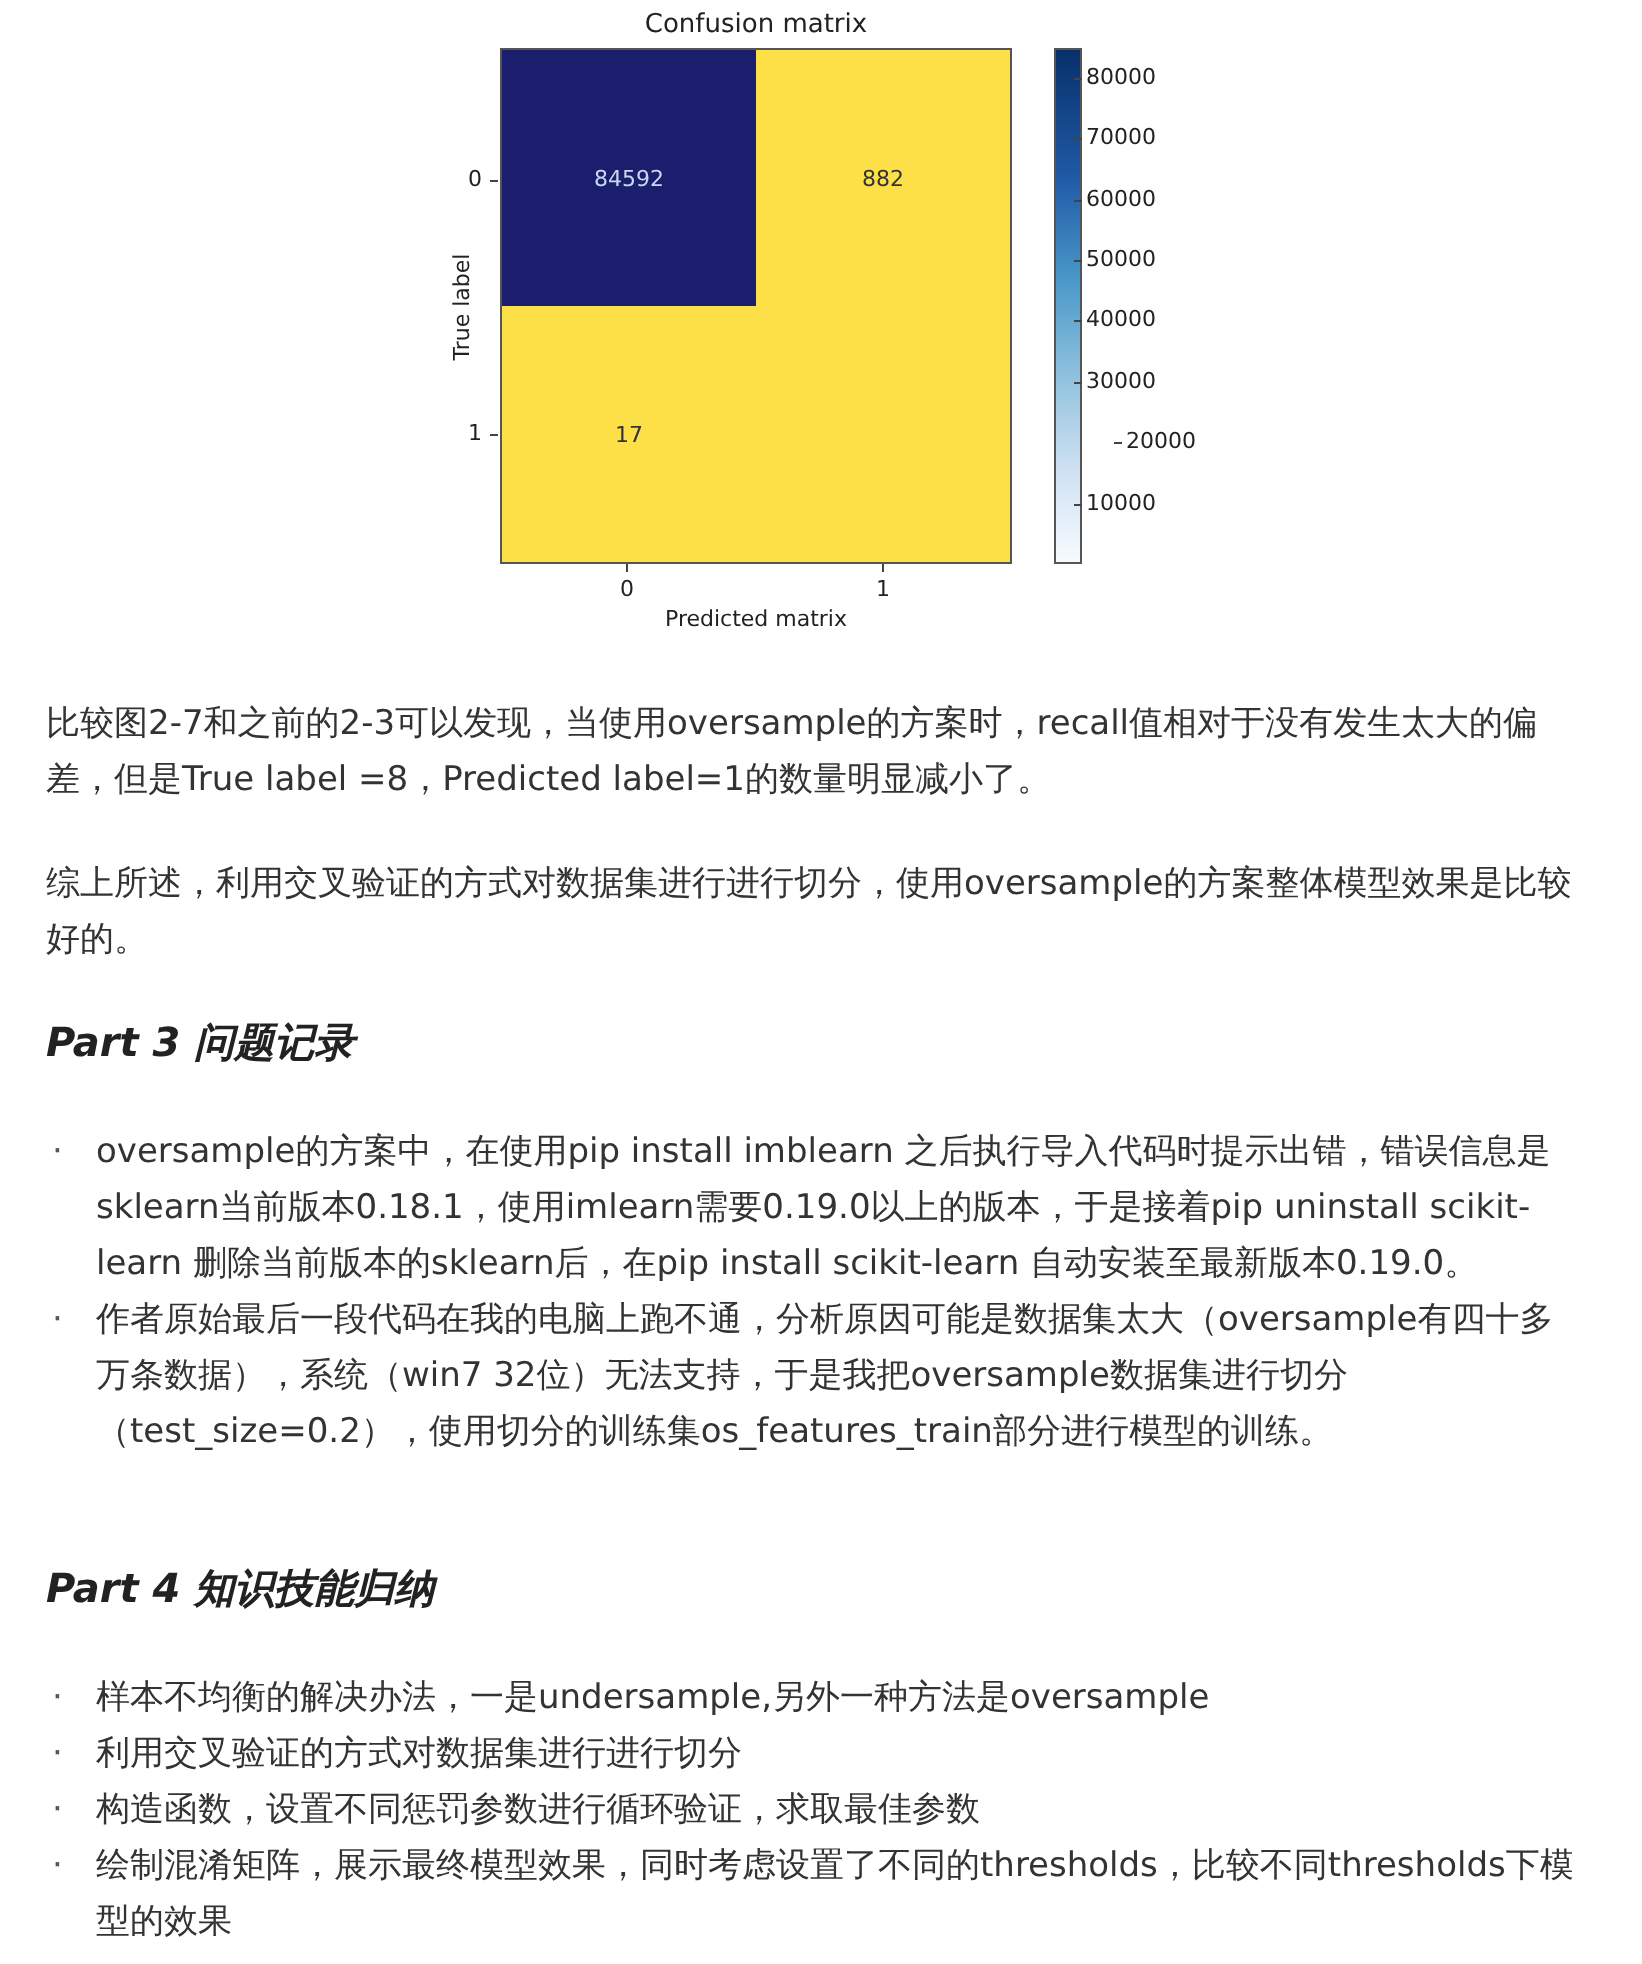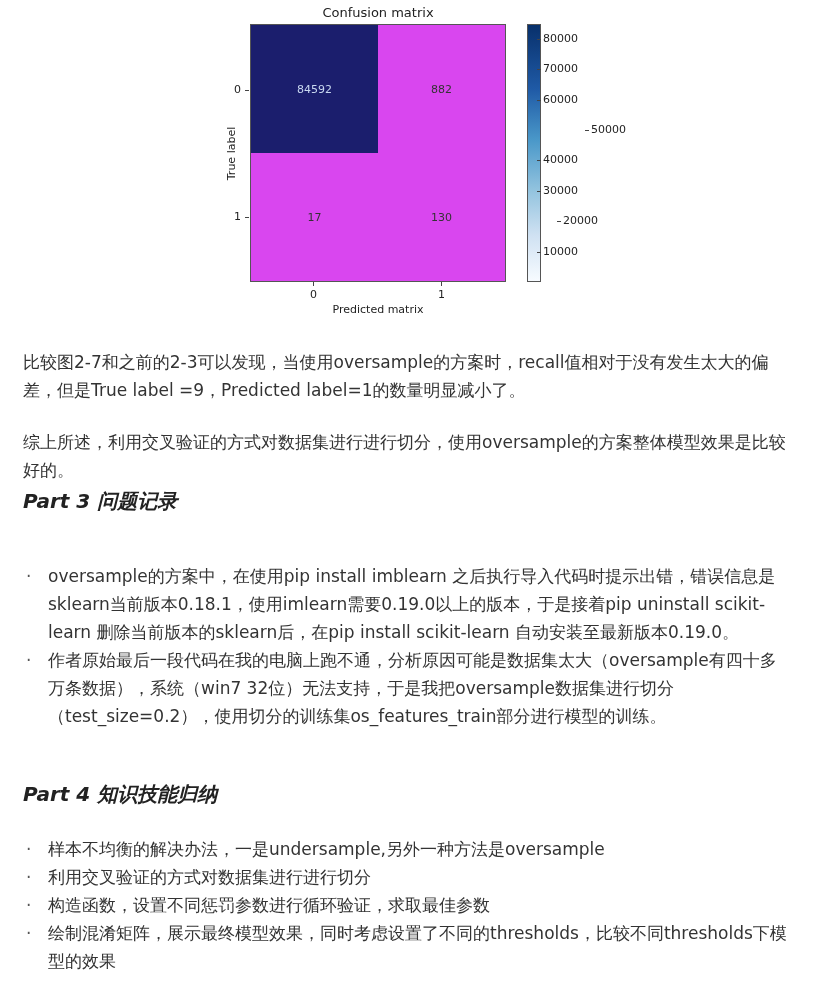--- a/index.html
+++ b/index.html
@@ -5,21 +5,21 @@
   html, body { margin: 0; padding: 0; background: #ffffff; }
   body {
     width: 821px; height: 982px; position: relative; overflow: hidden;
     font-family: "DejaVu Sans", "Liberation Sans", sans-serif;
     color: #333333;
   }
   .figure { position: absolute; left: 0; top: 0; width: 649px; height: 330px; }
   .cm-title { position: absolute; left: 250px; width: 256px; top: 5px; text-align: center;
     font-size: 13px; color: #222; font-family: "DejaVu Sans", sans-serif; }
   .plot { position: absolute; left: 250px; top: 24px; width: 256px; height: 258px;
-    border: 1px solid #555; box-sizing: border-box; background: #d946ef; }
+    border: 1px solid #555; box-sizing: border-box; background: #fde047; }
   .cell { position: absolute; width: 50%; height: 50%; display: flex; align-items: center; justify-content: center;
     font-size: 11px; font-family: "DejaVu Sans", sans-serif; }
   .cell.dark { background: #1b1e6d; color: #c9d8f0; }
   .cell.light { color: #333; }
   .ytick { position: absolute; font-size: 11px; color: #222; font-family: "DejaVu Sans", sans-serif; }
   .ytick::after { content: ""; position: absolute; right: -8px; top: 7px; width: 4px; height: 1px; background: #444; }
   .xtick { position: absolute; font-size: 11px; color: #222; font-family: "DejaVu Sans", sans-serif; }
   .xtick::before { content: ""; position: absolute; left: 3px; top: -6px; width: 1px; height: 4px; background: #444; }
   .ylabel { position: absolute; left: 196px; top: 147px; transform: rotate(-90deg); transform-origin: center;
     font-size: 11px; color: #222; width: 70px; text-align: center; font-family: "DejaVu Sans", sans-serif; }
@@ -42,43 +42,42 @@
 </style>
 </head>
 <body>
 
 <div class="figure">
   <div class="cm-title">Confusion matrix</div>
   <div class="plot">
     <div class="cell dark" style="left:0;top:0;">84592</div>
     <div class="cell light" style="left:50%;top:0;">882</div>
     <div class="cell light" style="left:0;top:50%;">17</div>
-    <div class="cell light" style="left:50%;top:50%;">130</div>
   </div>
   <div class="ytick" style="left:234px;top:83px;">0</div>
   <div class="ytick" style="left:234px;top:210px;">1</div>
   <div class="xtick" style="left:310px;top:288px;">0</div>
   <div class="xtick" style="left:438px;top:288px;">1</div>
   <div class="ylabel">True label</div>
   <div class="xlabel">Predicted matrix</div>
   <div class="cbar"></div>
   <div class="ctick" style="top:32px;">80000</div>
   <div class="ctick" style="top:62px;">70000</div>
   <div class="ctick" style="top:93px;">60000</div>
-  <div class="ctick" style="top:123px;margin-left:48px;">50000</div>
+  <div class="ctick" style="top:123px;">50000</div>
   <div class="ctick" style="top:153px;">40000</div>
   <div class="ctick" style="top:184px;">30000</div>
   <div class="ctick" style="top:214px;margin-left:20px;">20000</div>
   <div class="ctick" style="top:245px;">10000</div>
 </div>
 
-<p class="para" style="top:348px;">比较图2-7和之前的2-3可以发现，当使用oversample的方案时，recall值相对于没有发生太大的偏差，但是True label =9，Predicted label=1的数量明显减小了。</p>
+<p class="para" style="top:348px;">比较图2-7和之前的2-3可以发现，当使用oversample的方案时，recall值相对于没有发生太大的偏差，但是True label =8，Predicted label=1的数量明显减小了。</p>
 <p class="para" style="top:428px;">综上所述，利用交叉验证的方式对数据集进行进行切分，使用oversample的方案整体模型效果是比较好的。</p>
 
-<h3 class="heading" style="top:488px;">Part 3 问题记录</h3>
+<h3 class="heading" style="top:508px;">Part 3 问题记录</h3>
 <ul class="list" style="top:562px;">
   <li><span class="bullet">·</span><span>oversample的方案中，在使用pip install imblearn 之后执行导入代码时提示出错，错误信息是sklearn当前版本0.18.1，使用imlearn需要0.19.0以上的版本，于是接着pip uninstall scikit-learn 删除当前版本的sklearn后，在pip install scikit-learn 自动安装至最新版本0.19.0。</span></li>
   <li><span class="bullet">·</span><span>作者原始最后一段代码在我的电脑上跑不通，分析原因可能是数据集太大（oversample有四十多万条数据），系统（win7 32位）无法支持，于是我把oversample数据集进行切分（test_size=0.2），使用切分的训练集os_features_train部分进行模型的训练。</span></li>
 </ul>
 
 <h3 class="heading" style="top:781px;">Part 4 知识技能归纳</h3>
 <ul class="list" style="top:835px;">
   <li><span class="bullet">·</span><span>样本不均衡的解决办法，一是undersample,另外一种方法是oversample</span></li>
   <li><span class="bullet">·</span><span>利用交叉验证的方式对数据集进行进行切分</span></li>
   <li><span class="bullet">·</span><span>构造函数，设置不同惩罚参数进行循环验证，求取最佳参数</span></li>

